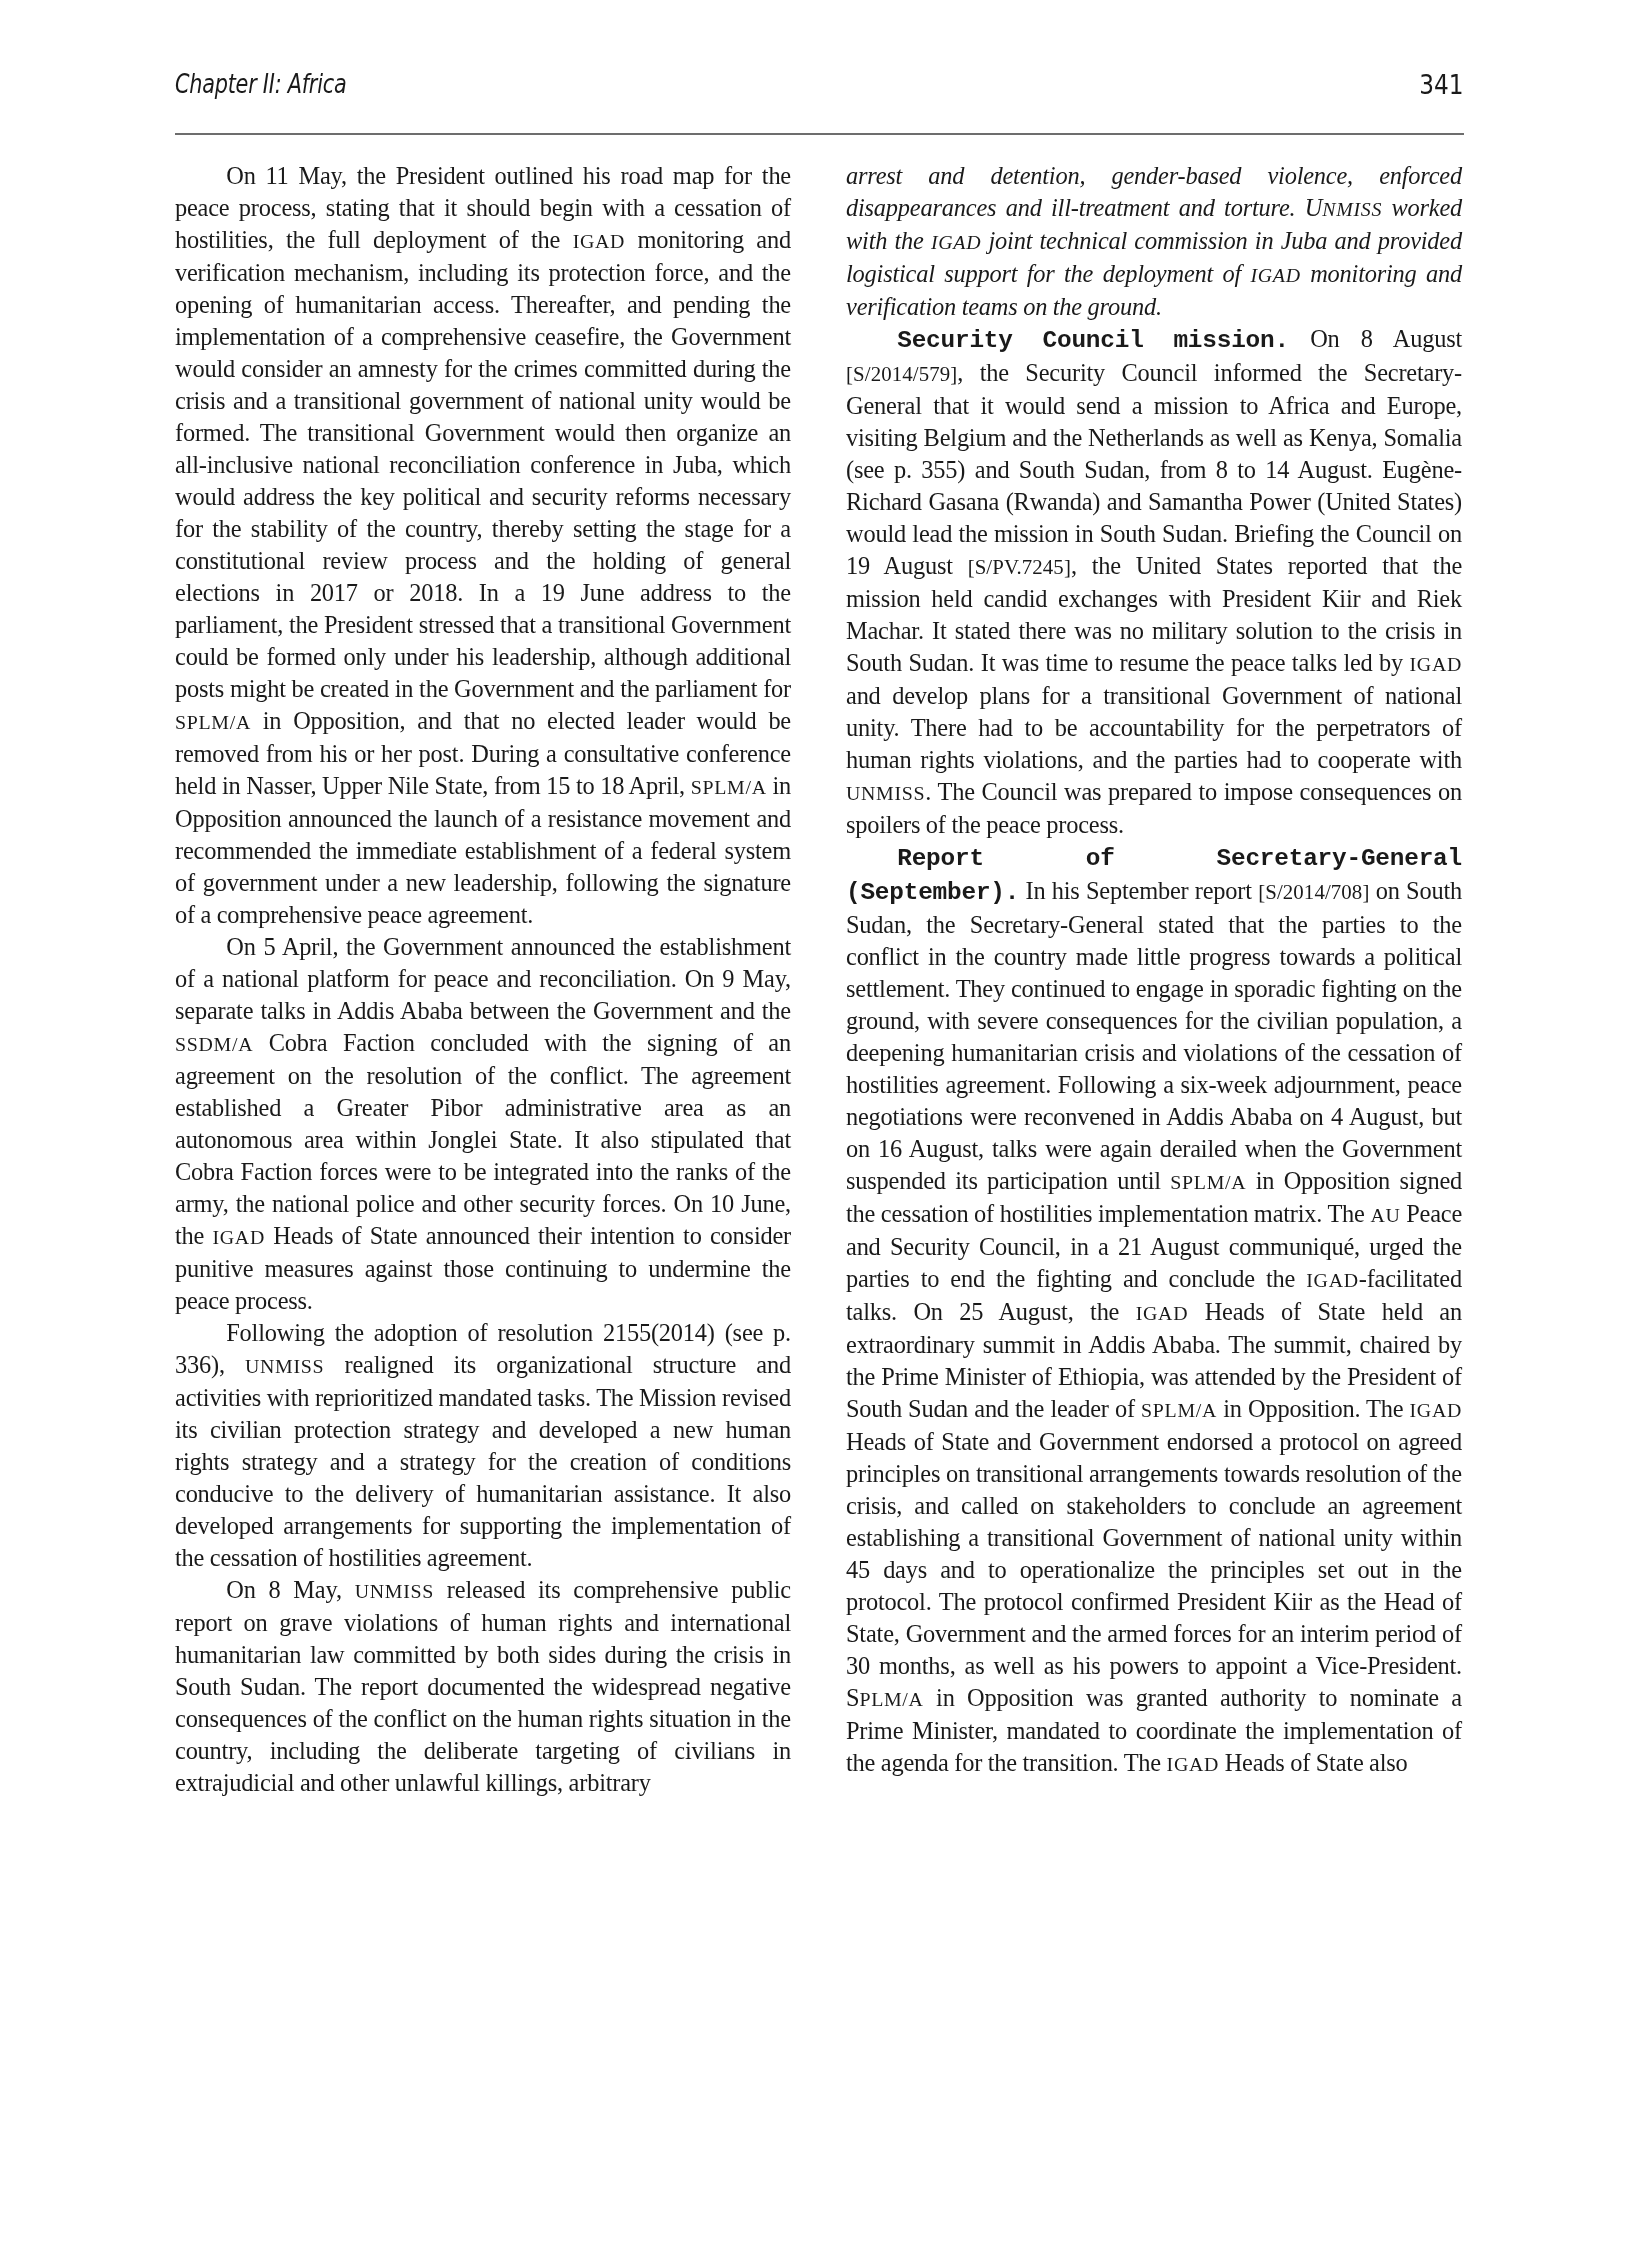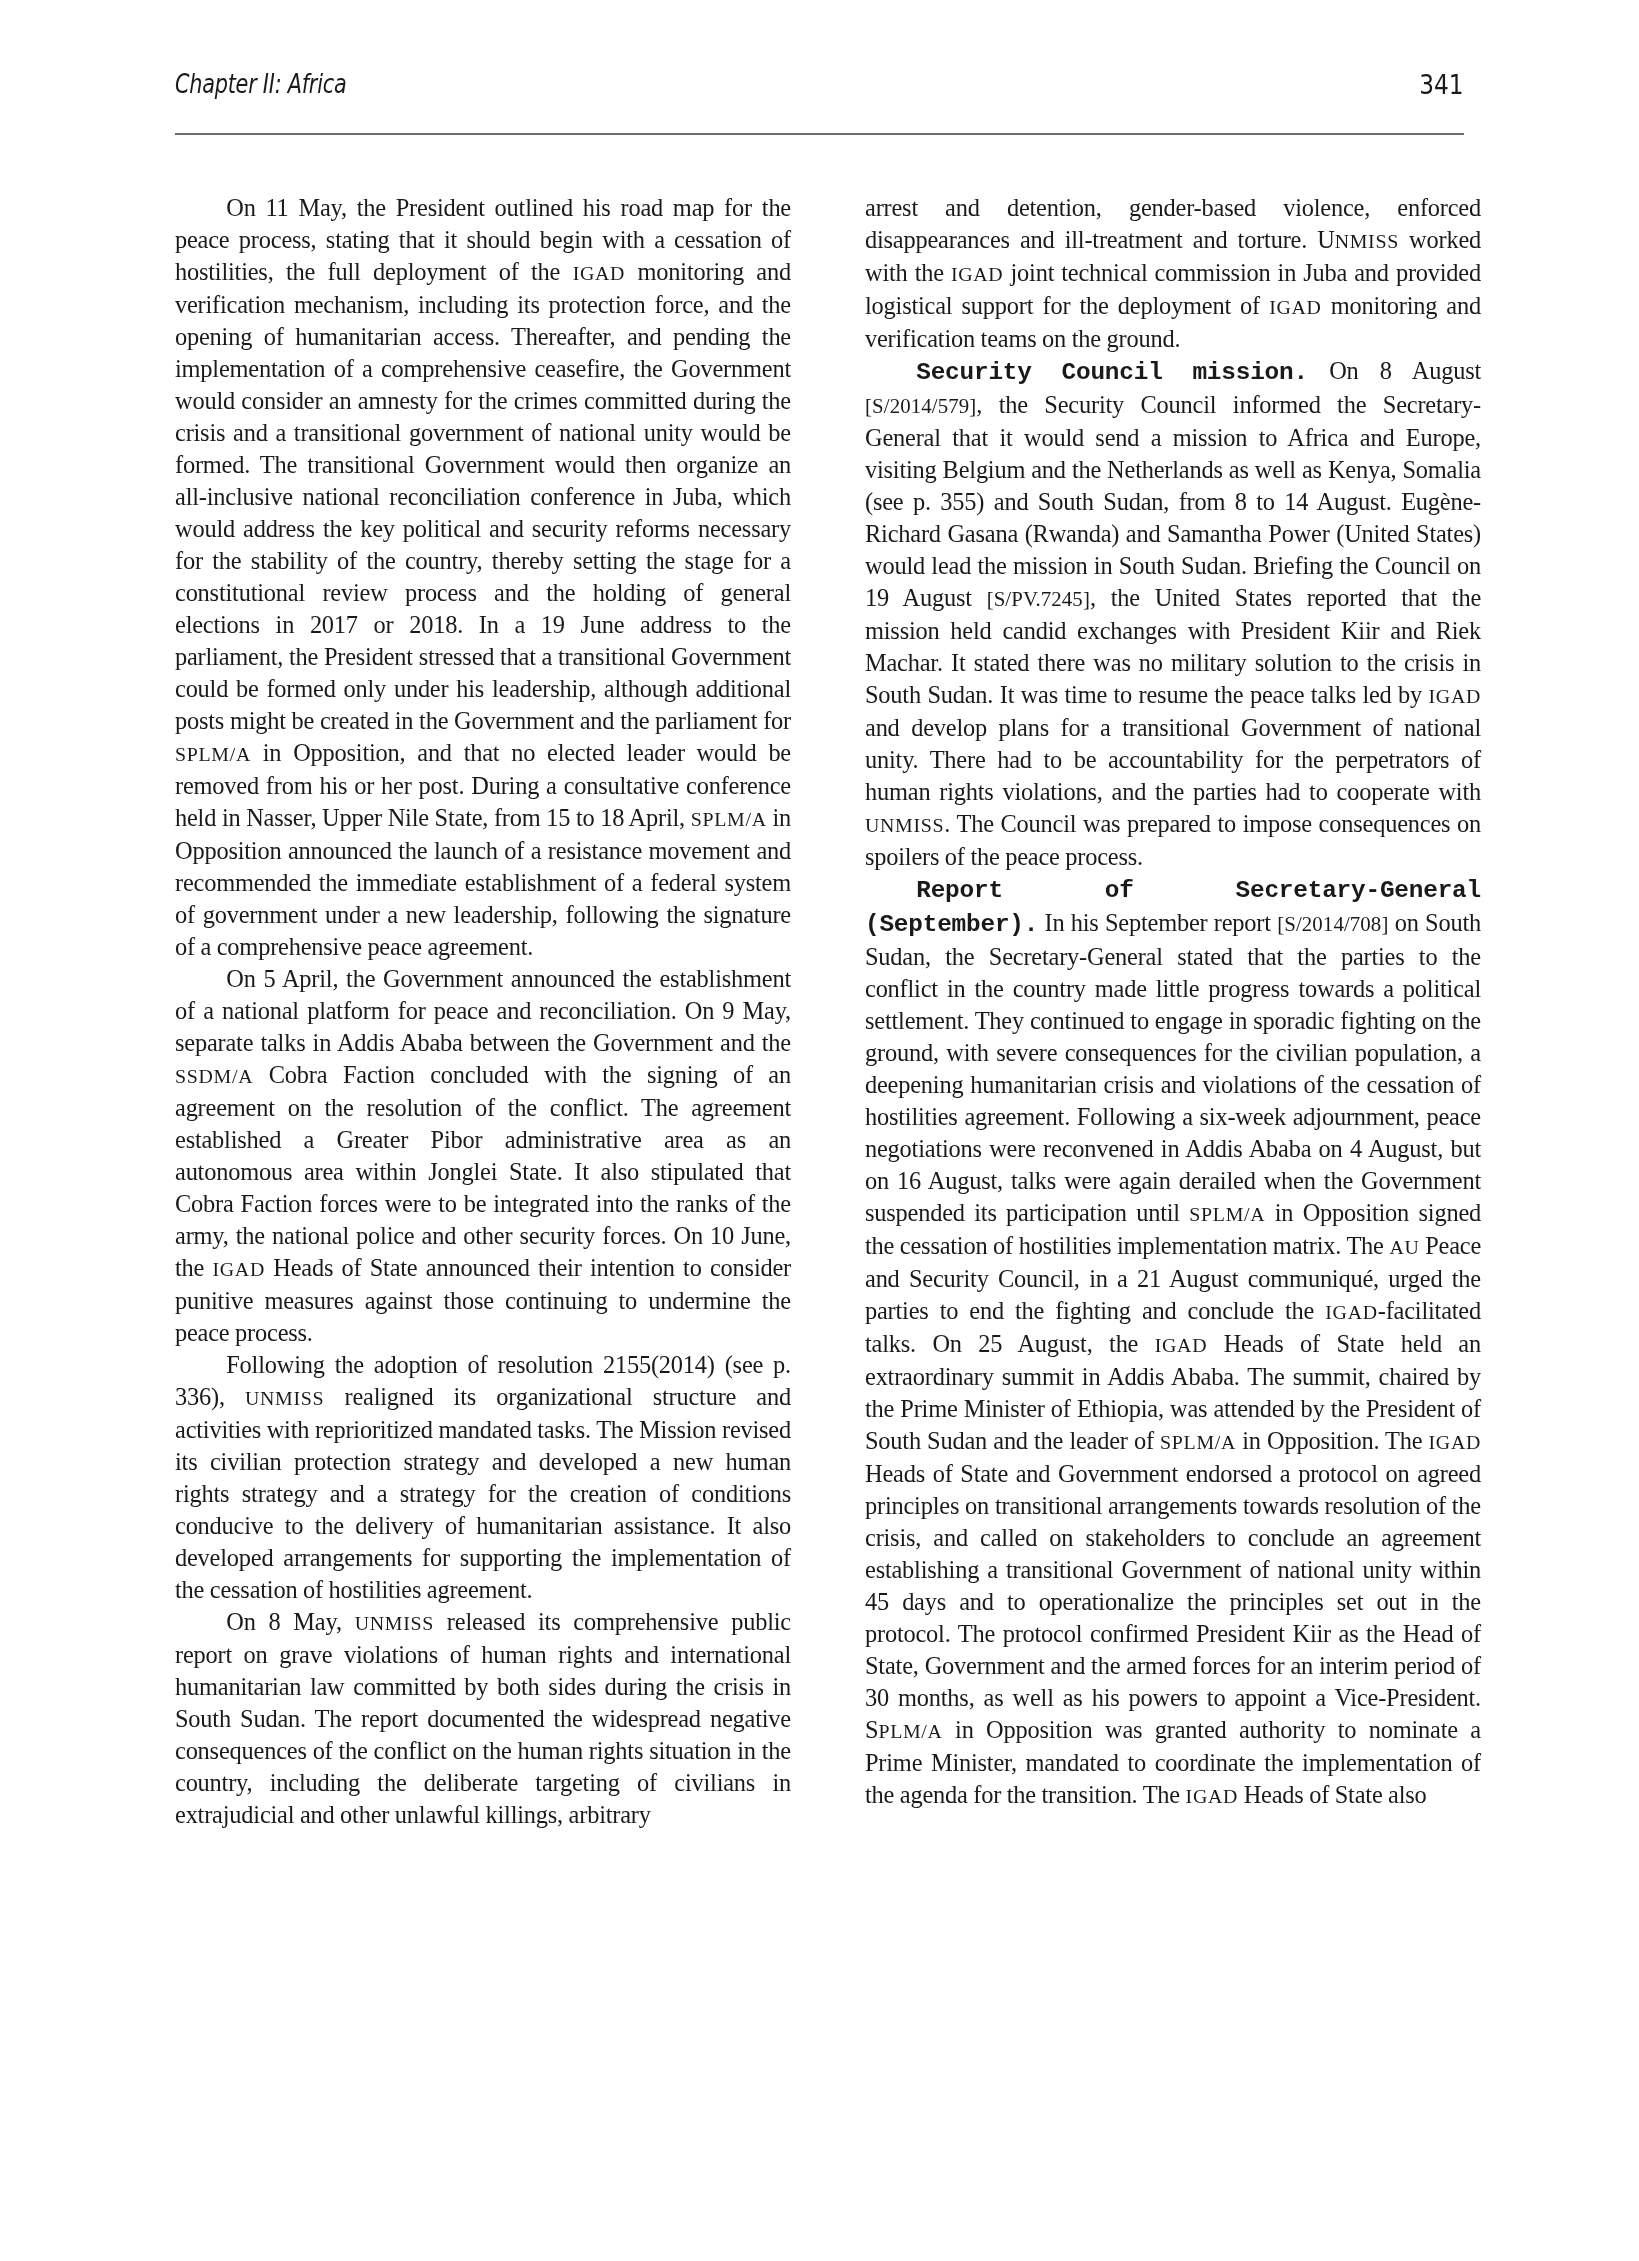--- a/index.html
+++ b/index.html
@@ -57,40 +57,39 @@
   }
 
   
   .columns {
     position: absolute;
     left: 175px;
     top: 160px;
     width: 1290px;
     height: 1975px;
     display: flex;
-    gap: 74px;
-    margin-top: 32px;
+    gap: 55px;
   }
   .column {
     width: 616px;
     flex: 0 0 616px;
   }
   p.para {
     margin: 0;
     font-size: 24.4px;
     line-height: 32px;
     text-align: justify;
     text-justify: inter-word;
     text-indent: 2.1em;
     hyphens: manual;
     letter-spacing: -0.2px;
     word-spacing: -0.3px;
     transform-origin: left top;
   }
-  p.para.noindent { text-indent: 0; }
+  p.para.noindent { text-indent: 0; font-style: italic; }
   .sc-lower {
     
     font-size: 0.815em;
     letter-spacing: 0.7px;
   }
   .sc-init {
     
     font-size: 1em;
   }
   .sc-init .rest {

